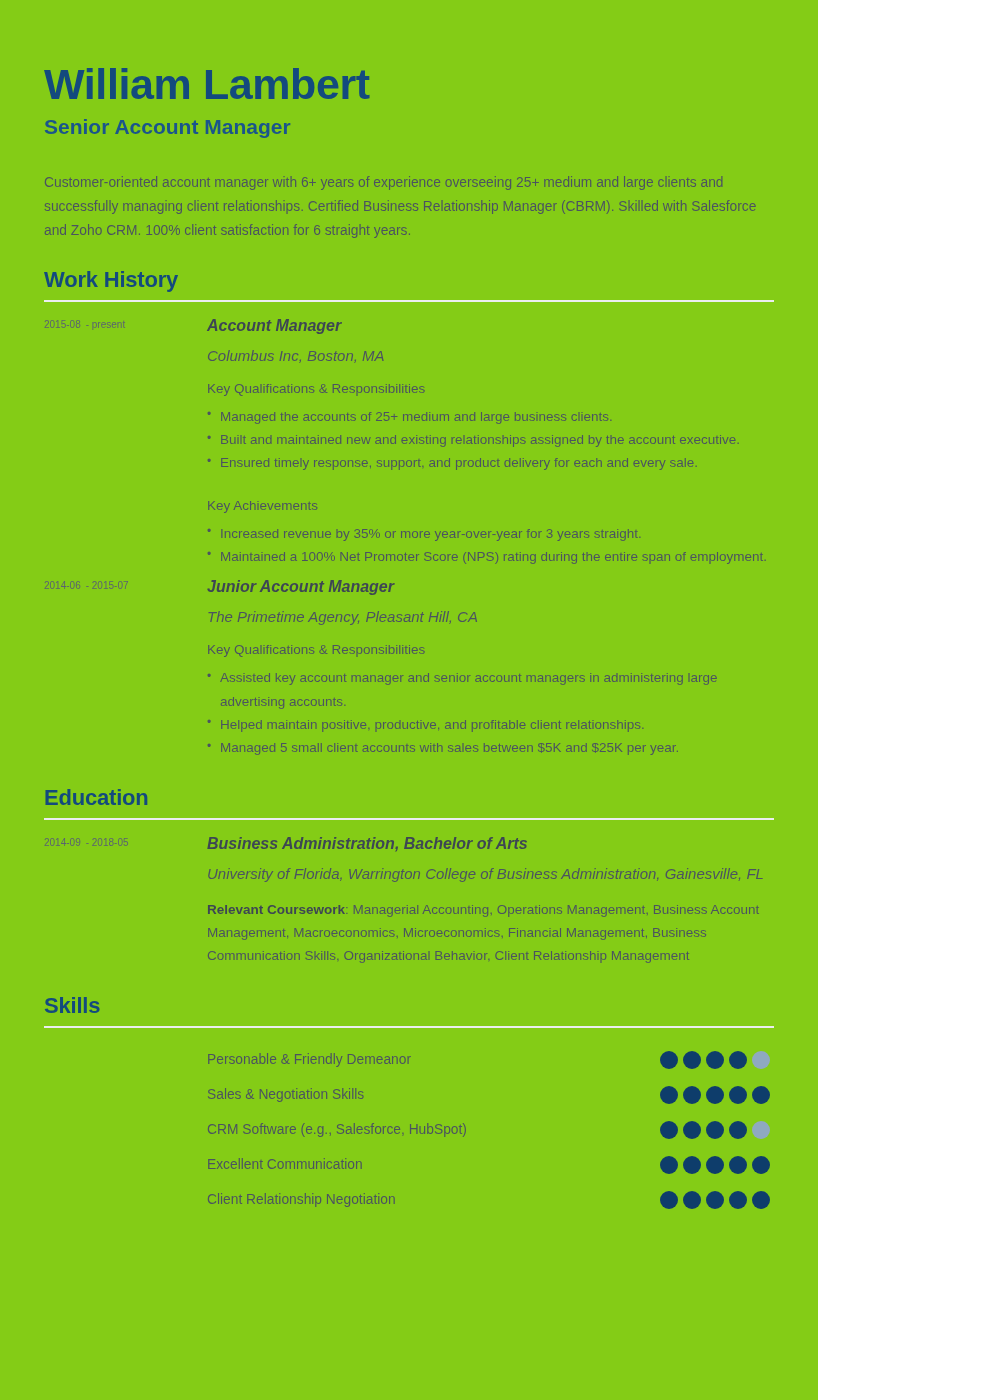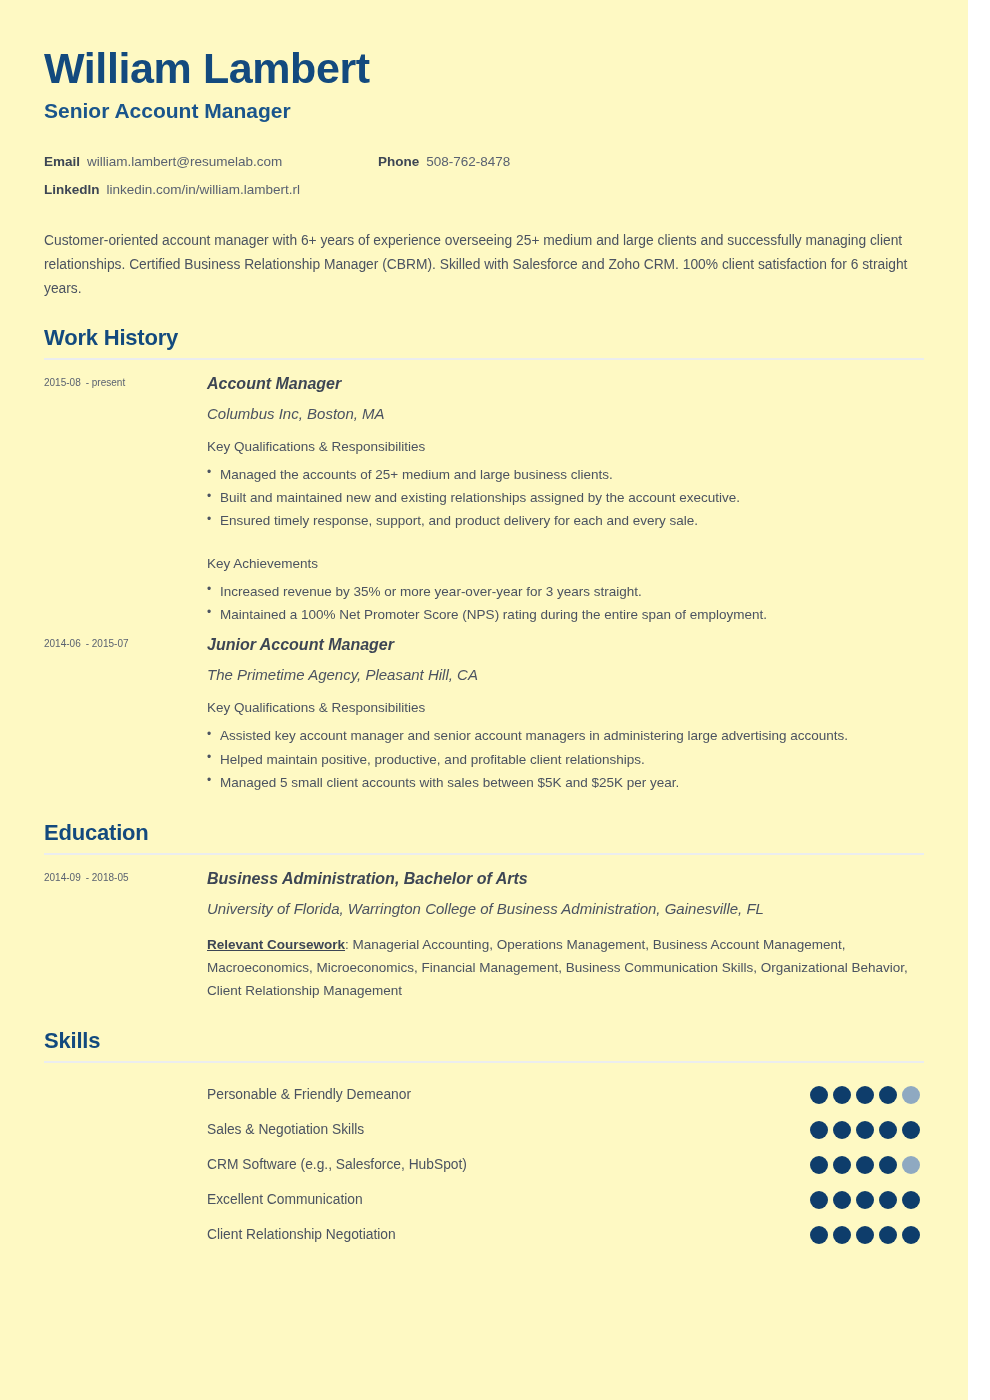--- a/index.html
+++ b/index.html
@@ -8,26 +8,26 @@
     background: #ffffff;
   }
   body {
     width: 990px;
     height: 1400px;
     font-family: "Liberation Sans", sans-serif;
     color: #474f5c;
     -webkit-font-smoothing: antialiased;
   }
   .page {
-    width: 968px;
+    width: 818px;
     height: 1400px;
-    background: #fef9c3;
+    background: #84cc16;
     position: relative;
     box-sizing: border-box;
-    padding: 0 44px;
+    padding: 16px 44px;
   }
 
   
   .header { padding-top: 44px; }
   .name {
     font-size: 43px;
     font-weight: bold;
     color: #134a7e;
     letter-spacing: -0.4px;
     line-height: 1.12;
@@ -139,21 +139,21 @@
     color: #4b5361;
   }
   .bullet-gap { height: 21px; }
 
   .coursework {
     font-size: 13.5px;
     color: #4b5361;
     line-height: 1.72;
     margin: 0;
   }
-  .coursework b { color: #3d4654; font-weight: bold; text-decoration: underline; }
+  .coursework b { color: #3d4654; font-weight: bold; }
 
   
   .skills-list { margin-top: 2px; }
   .skill-row {
     display: flex;
     align-items: center;
     height: 35px;
   }
   .skill-spacer { width: 163px; flex: 0 0 163px; }
   .skill-name {
@@ -179,38 +179,20 @@
 </style>
 </head>
 <body>
 
 <div class="page">
 
   <div class="header">
     <h1 class="name">William Lambert</h1>
     <div class="job-subtitle">Senior Account Manager</div>
 
-    <div class="contacts">
-      <div class="contact-row">
-        <div class="contact-item email">
-          <span class="contact-label">Email</span>
-          <span class="contact-value">william.lambert@resumelab.com</span>
-        </div>
-        <div class="contact-item phone">
-          <span class="contact-label">Phone</span>
-          <span class="contact-value">508-762-8478</span>
-        </div>
-      </div>
-      <div class="contact-row">
-        <div class="contact-item linkedin">
-          <span class="contact-label">LinkedIn</span>
-          <span class="contact-value">linkedin.com/in/william.lambert.rl</span>
-        </div>
-      </div>
-    </div>
   </div>
 
   <p class="summary">Customer-oriented account manager with 6+ years of experience overseeing 25+ medium and large clients and successfully managing client relationships. Certified Business Relationship Manager (CBRM). Skilled with Salesforce and Zoho CRM. 100% client satisfaction for 6 straight years.</p>
 
   <div class="section">
     <h2 class="section-title">Work History</h2>
     <div class="section-rule"></div>
 
     <div class="entry">
       <div class="entry-dates">

